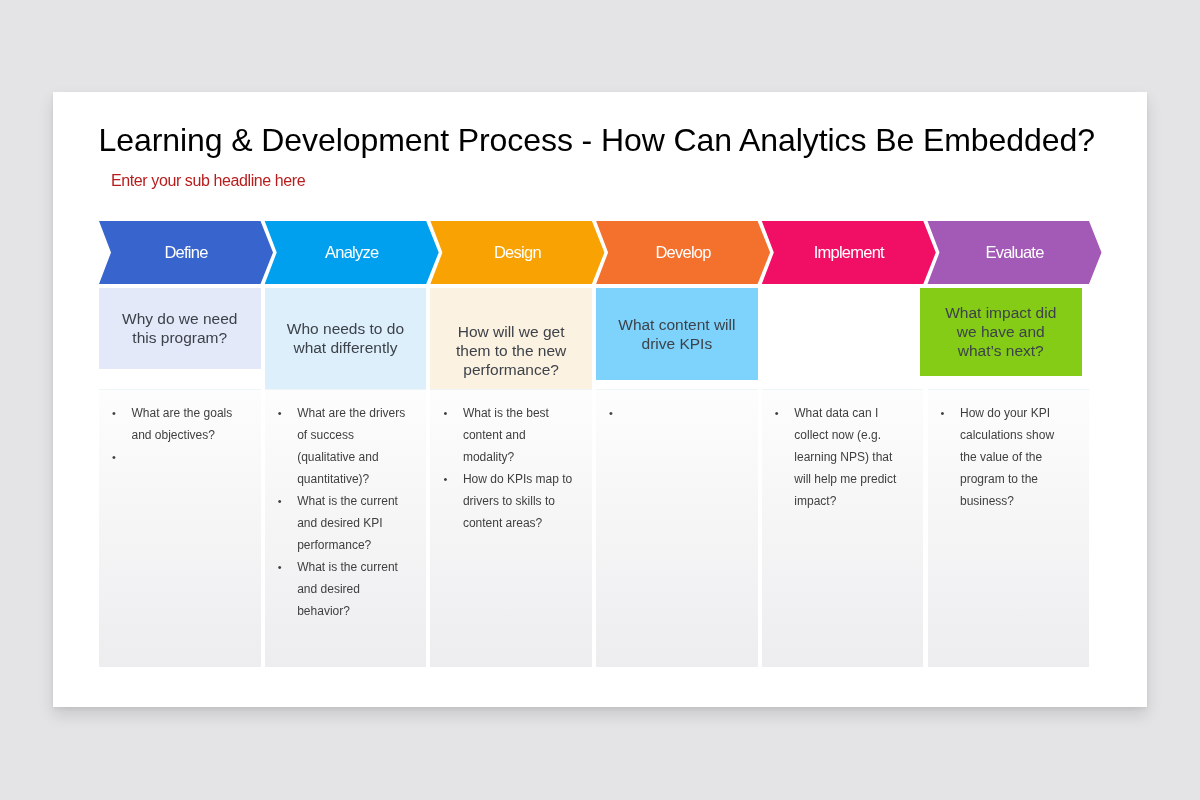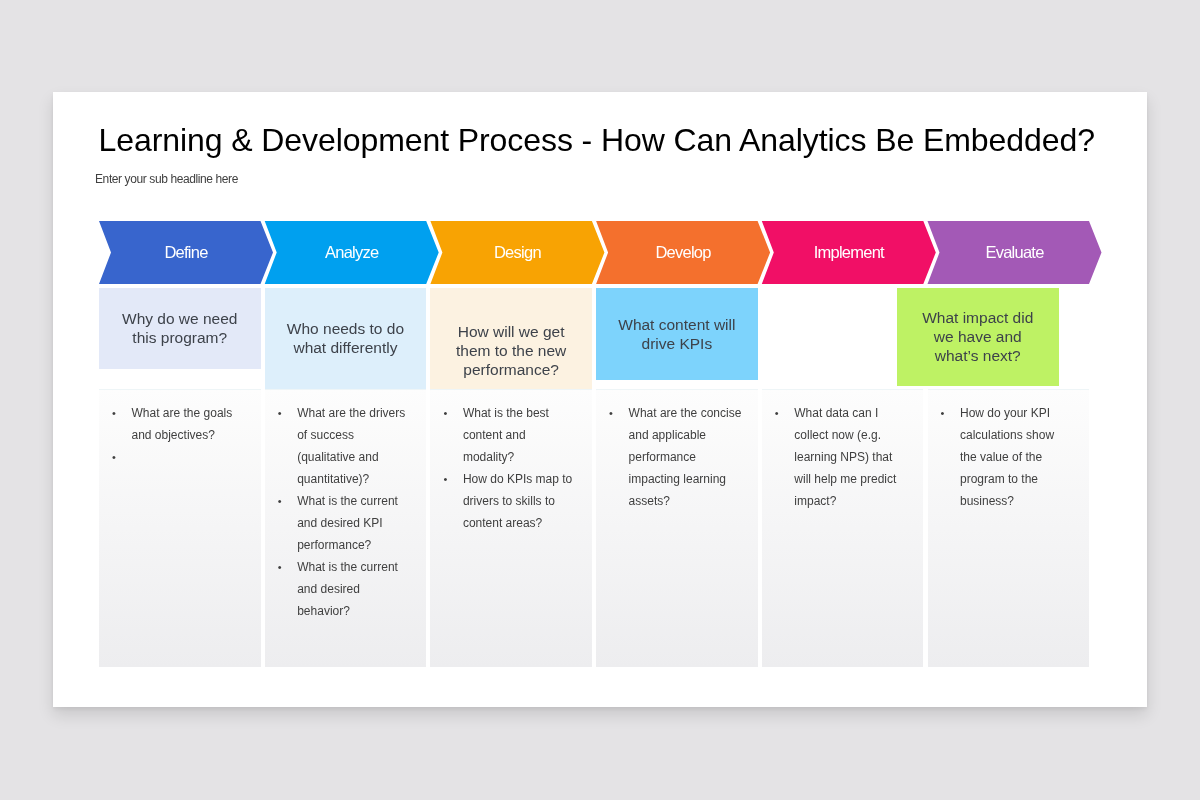--- a/index.html
+++ b/index.html
@@ -1,19 +1,19 @@
 <!DOCTYPE html>
 <html><head>
 <meta charset="utf-8">
 <style>
 html,body{margin:0;padding:0}
 body{width:1200px;height:800px;background:#e4e3e5;font-family:"Liberation Sans",sans-serif;position:relative;overflow:hidden}
 .card{position:absolute;left:53px;top:92px;width:1094px;height:615px;background:#ffffff;box-shadow:0 8px 15px rgba(0,0,0,.12),0 2px 4px rgba(0,0,0,.06)}
 .title{position:absolute;left:45.5px;top:31.9px;font-size:32px;line-height:1;letter-spacing:-0.08px;color:#000000;white-space:nowrap}
-.sub{position:absolute;left:42px;top:81.4px;font-size:12px;line-height:1;letter-spacing:-0.4px;color:#404040}
+.sub{position:absolute;left:58px;top:81.4px;font-size:16px;line-height:1;letter-spacing:-0.4px;color:#b91c1c}
 .row{position:absolute;left:46px}
 
 .qbox{position:absolute;display:flex;align-items:center;justify-content:center;text-align:center;font-size:15.5px;line-height:19px;color:#3d424a}
 .panel{position:absolute;background:linear-gradient(#fdfdfd,#ededef);border-top:1px solid #eef5f7}
 .li{display:flex;font-size:12px;line-height:22px;color:#3f3f3f}
 .li .d{width:19.5px;padding-left:13px;flex:none;font-size:11px}
 svg text{font-family:"Liberation Sans",sans-serif}
 </style>
 </head>
 <body>
@@ -37,21 +37,21 @@
       <text x="584.1" y="37">Develop</text>
       <text x="749.8" y="37">Implement</text>
       <text x="915.5" y="37">Evaluate</text>
     </g>
   </svg>
 
   <div class="qbox" style="left:46px;top:195.5px;width:161.5px;height:81px;background:#e3e9f8">Why do we need<br>this program?</div>
   <div class="qbox" style="left:211.7px;top:195.5px;width:161.5px;height:101px;background:#ddeffb">Who needs to do<br>what differently</div>
   <div class="qbox" style="left:377.4px;top:195.5px;width:161.5px;height:125px;background:#fcf2e1">How will we get<br>them to the new<br>performance?</div>
   <div class="qbox" style="left:543.1px;top:195.5px;width:161.5px;height:92px;background:#7dd3fc">What content will<br>drive KPIs</div>
-  <div class="qbox" style="left:844px;top:195.5px;width:161.5px;height:98px;background:#bef264">What impact did<br>we have and<br>what’s next?</div>
+  <div class="qbox" style="left:867px;top:195.5px;width:161.5px;height:88px;background:#84cc16">What impact did<br>we have and<br>what’s next?</div>
 
   <div class="panel" style="left:46px;top:297px;width:161.5px;height:277px">
     <div style="padding-top:12px">
       <div class="li">
           <span class="d">•</span>
           <span>What are the goals<br>and objectives?</span>
         </div>
       <div class="li">
           <span class="d">•</span>
         </div>
@@ -82,21 +82,20 @@
       <div class="li">
           <span class="d">•</span>
           <span>How do KPIs map to<br>drivers to skills to<br>content areas?</span>
         </div>
     </div>
   </div>
   <div class="panel" style="left:543.1px;top:297px;width:161.5px;height:277px">
     <div style="padding-top:12px">
       <div class="li">
           <span class="d">•</span>
-          <span>What are the concise<br>and applicable<br>performance<br>impacting learning<br>assets?</span>
         </div>
     </div>
   </div>
   <div class="panel" style="left:708.8px;top:297px;width:161.5px;height:277px">
     <div style="padding-top:12px">
       <div class="li">
           <span class="d">•</span>
           <span>What data can I<br>collect now (e.g.<br>learning NPS) that<br>will help me predict<br>impact?</span>
         </div>
     </div>

